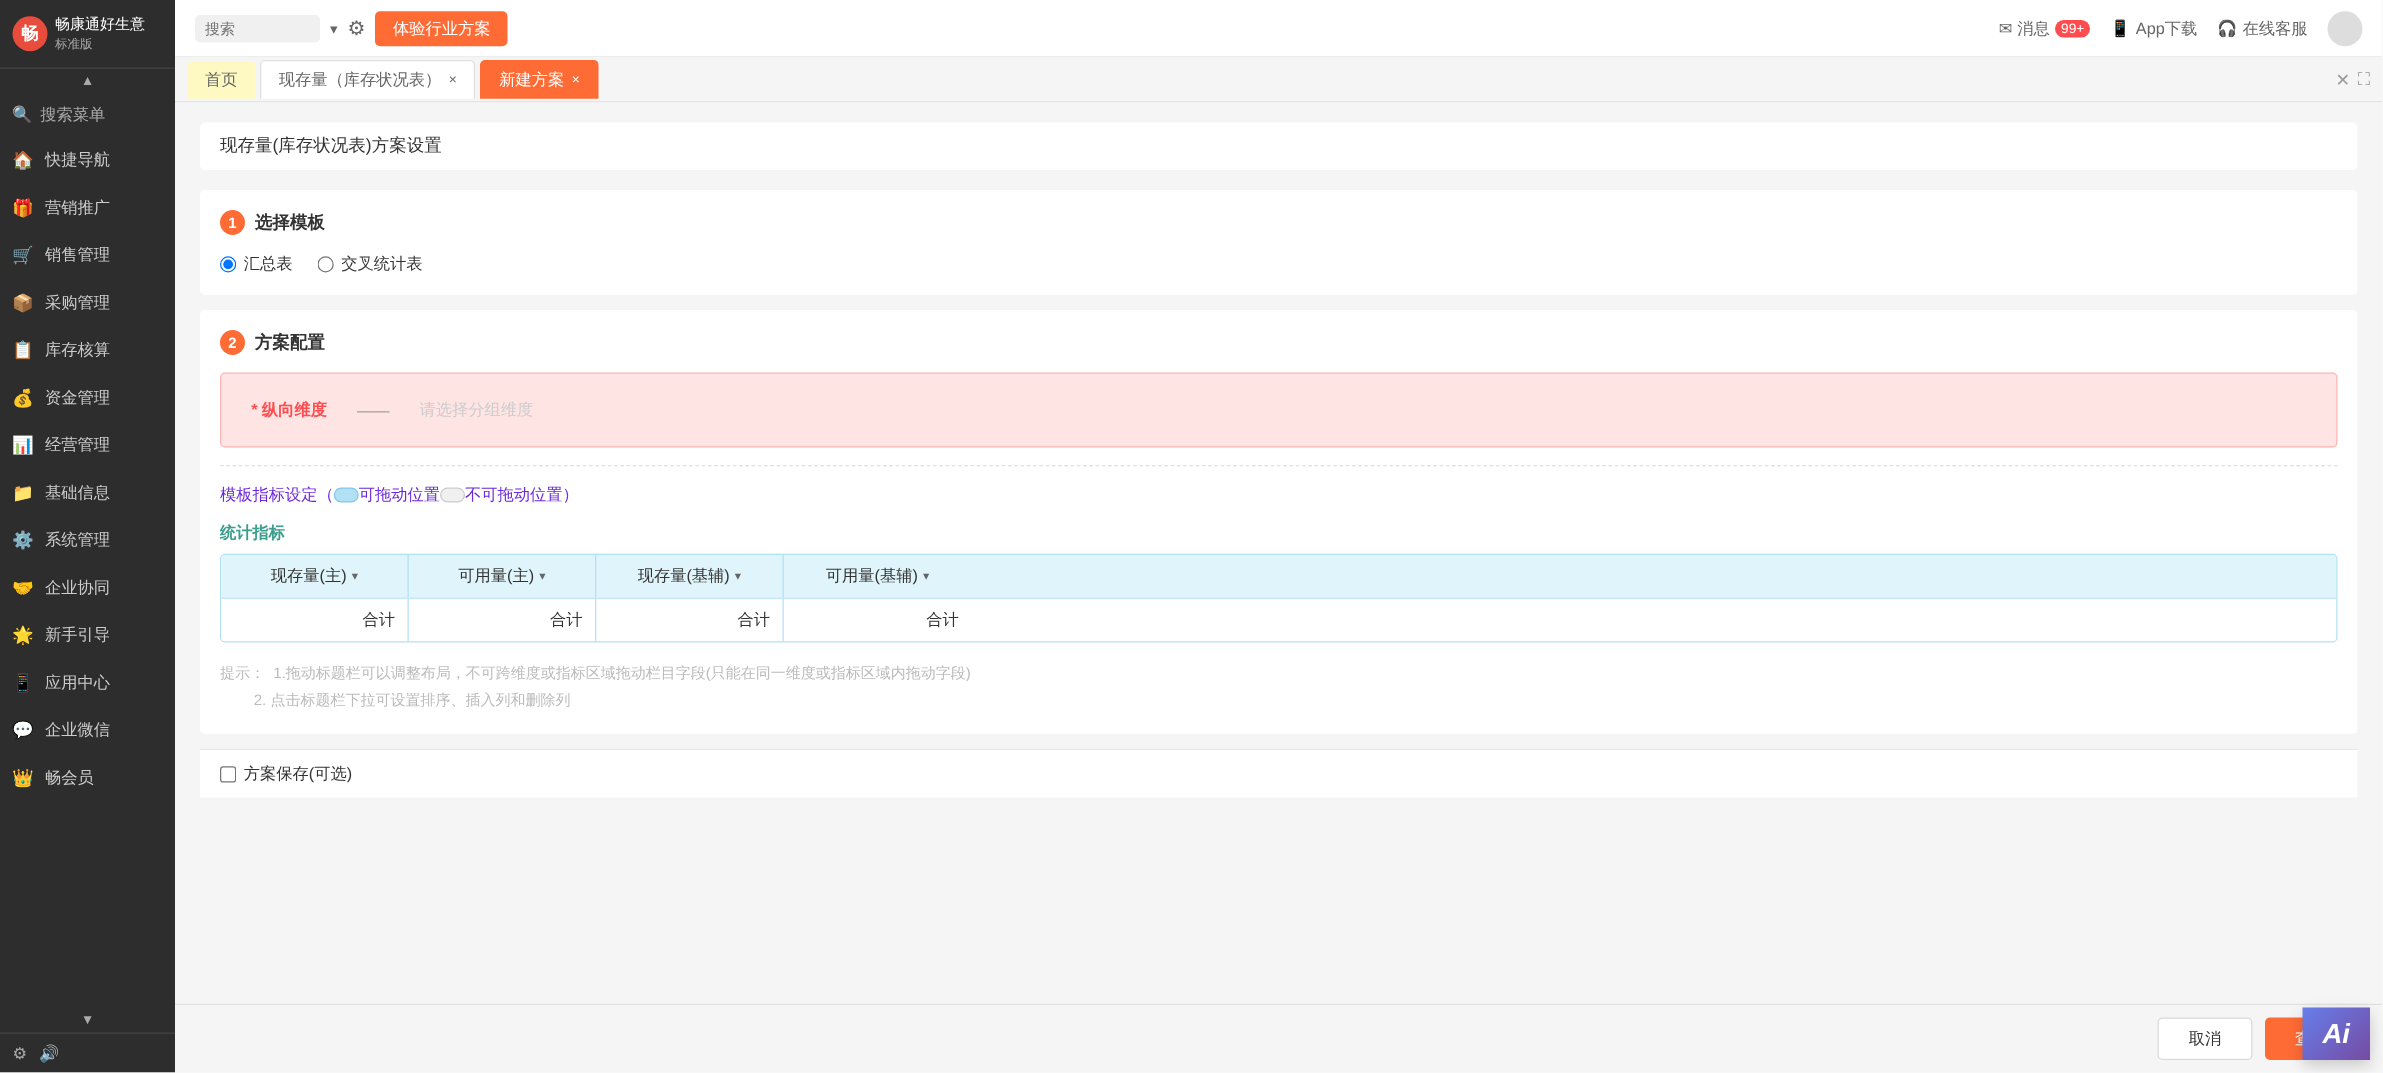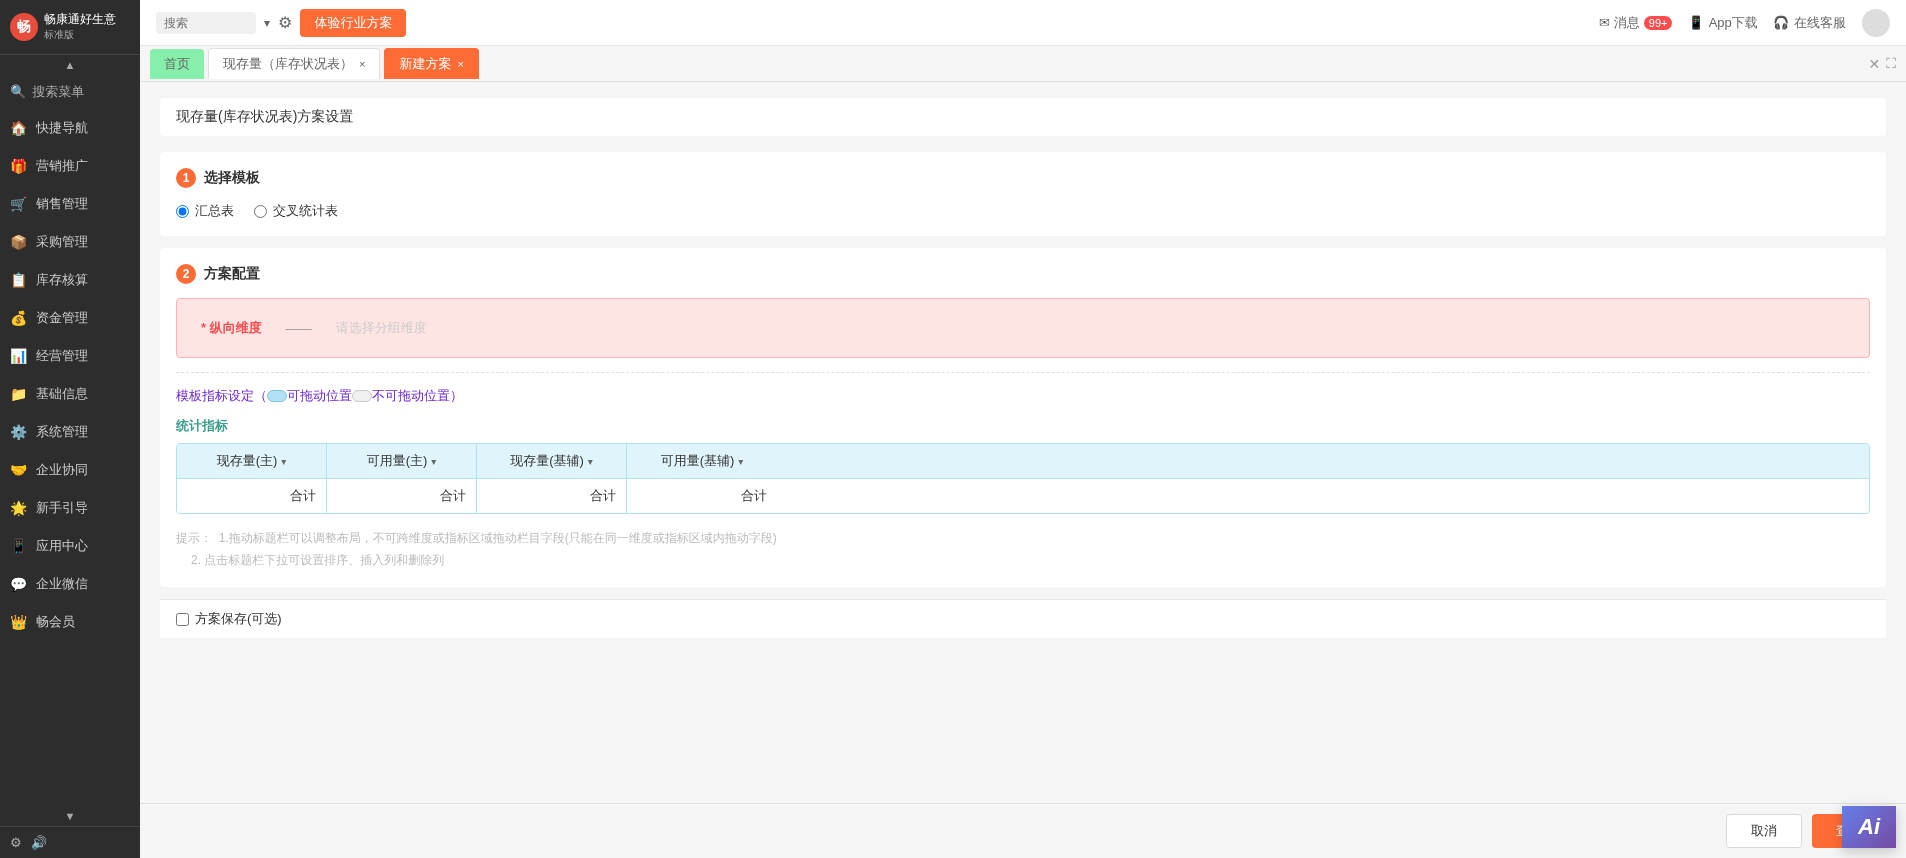--- a/index.html
+++ b/index.html
@@ -161,21 +161,21 @@
       padding: 6px 14px;
       font-size: 13px;
       color: #666;
       cursor: pointer;
       border-radius: 4px 4px 0 0;
       display: flex; align-items: center; gap: 6px;
       background: #fff;
       border: 1px solid #e0e0e0;
       border-bottom: none;
     }
-    .tab.home { background: #86efac; border: none; color: #666; }
+    .tab.home { background: #fef9c3; border: none; color: #666; }
     .tab.active {
       background: #ff6b35;
       color: #fff;
       border-color: #ff6b35;
     }
     .tab-close {
       font-size: 11px; color: inherit; cursor: pointer;
     }
     .tabbar-controls {
       margin-left: auto;
@@ -604,21 +604,21 @@
         <div class="stats-table-row">
           <div class="stats-cell">合计</div>
           <div class="stats-cell">合计</div>
           <div class="stats-cell">合计</div>
           <div class="stats-cell">合计</div>
         </div>
       </div>
 
       <div class="tips-box">
         <div>提示：&nbsp;&nbsp;<span>1.拖动标题栏可以调整布局，不可跨维度或指标区域拖动栏目字段(只能在同一维度或指标区域内拖动字段)</span></div>
-        <div style="margin-left: 15px;">2. 点击标题栏下拉可设置排序、插入列和删除列</div>
+        <div style="margin-left: 27px;">2. 点击标题栏下拉可设置排序、插入列和删除列</div>
       </div>
     </div>
 
     <div class="bottom-area">
       <label class="save-checkbox">
         <input type="checkbox" style="">
         <span>方案保存(可选)</span>
       </label>
     </div>
   </div>

